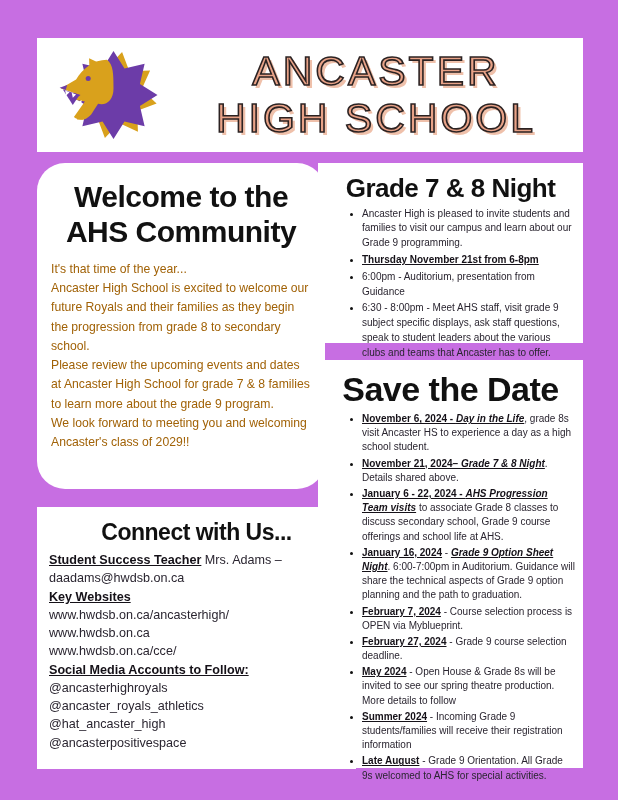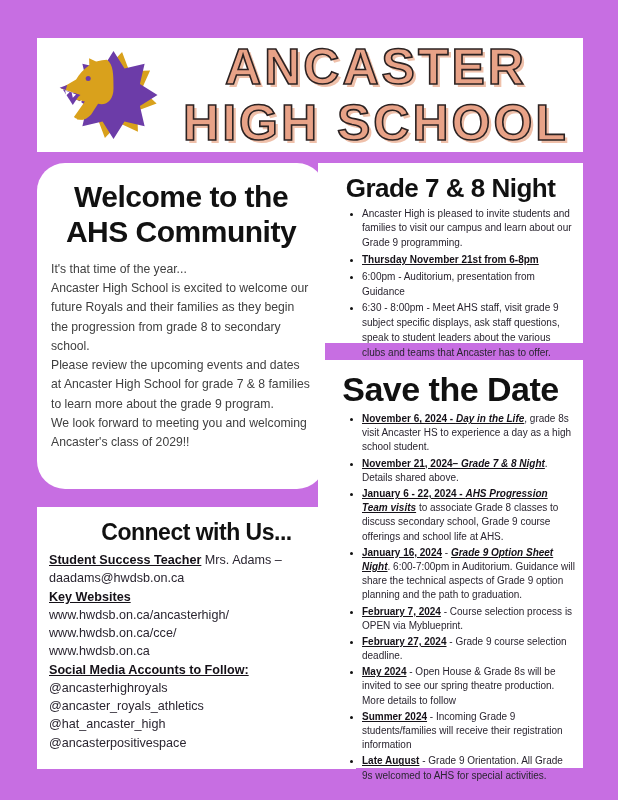--- a/index.html
+++ b/index.html
@@ -41,22 +41,22 @@
     width: 126px; height: 110px;
   }
   .title-wrap {
     position: absolute;
     left: 138px; right: 6px; top: 0; bottom: 0;
     display: flex; flex-direction: column;
     align-items: center; justify-content: center;
     gap: 4px;
   }
   .banner-title {
-    font-weight: 700;
-    font-size: 50px;
+    font-weight: 400;
+    font-size: 41px;
     letter-spacing: 3px;
     color: var(--title-fill);
     -webkit-text-stroke: 1.6px var(--title-outline);
     text-shadow: 3px 3px 0 var(--title-shadow);
     white-space: nowrap;
     line-height: 1.05;
   }
 
   .h-big {
     font-weight: 700;
@@ -67,21 +67,21 @@
   }
   .card-welcome .h-big { font-size: 30px; margin: 16px 6px 10px; }
   .card-grade   .h-big { font-size: 26px; margin: 10px 2px 3px; }
   .card-save    .h-big { font-size: 34px; margin: 9px 2px 3px; }
   .card-connect .h-big { font-size: 23px; margin: 12px 2px 5px; }
 
   .welcome-body {
     margin: 2px 14px 0;
     font-size: 12.2px;
     line-height: 1.58;
-    color: #404040;
+    color: #a16207;
   }
   .connect-body {
     margin: 0 12px;
     font-size: 12.6px;
     line-height: 1.45;
     color: #2A2530;
   }
   ul.bullets {
     margin: 2px 8px 0 0;
     padding-left: 44px;
@@ -128,22 +128,22 @@
         <div><span class="">We look forward to meeting you and welcoming Ancaster's class of 2029!!</span></div>
       </div>
   </div>
 
   <div class="card card-connect">
     <div class="h-big">Connect with Us...</div>
     <div class="connect-body">
         <div><span class="b ">Student Success Teacher</span><span class=""> Mrs. Adams – daadams@hwdsb.on.ca</span></div>
         <div><span class="b ">Key Websites</span></div>
         <div><span class="">www.hwdsb.on.ca/ancasterhigh/</span></div>
+        <div><span class="">www.hwdsb.on.ca</span></div>
         <div><span class="">www.hwdsb.on.ca/cce/</span></div>
-        <div><span class="">www.hwdsb.on.ca</span></div>
         <div><span class="b ">Social Media Accounts to Follow:</span></div>
         <div><span class="">@ancasterhighroyals</span></div>
         <div><span class="">@ancaster_royals_athletics</span></div>
         <div><span class="">@hat_ancaster_high</span></div>
         <div><span class="">@ancasterpositivespace</span></div>
       </div>
   </div>
 
   <div class="card card-grade">
     <div class="h-big">Grade 7 &amp; 8 Night</div>

